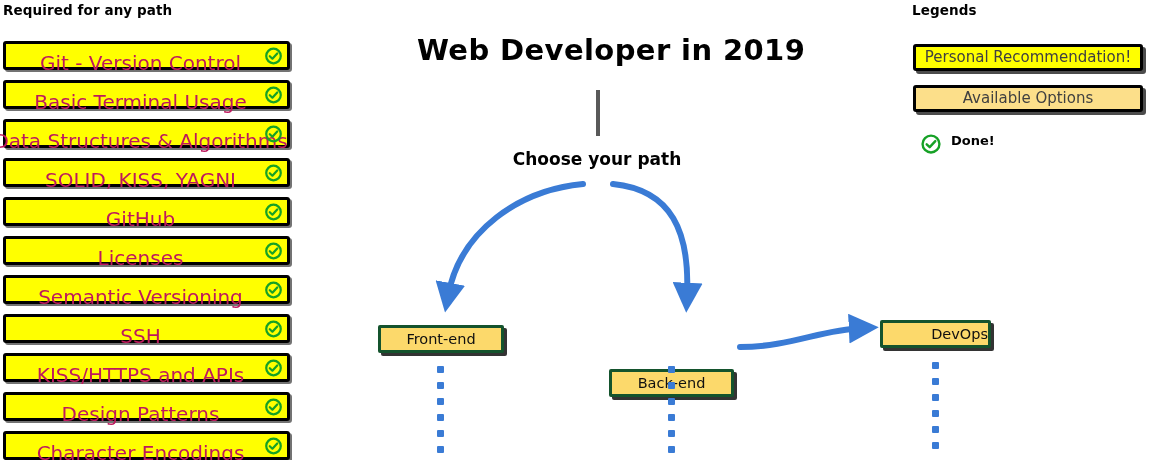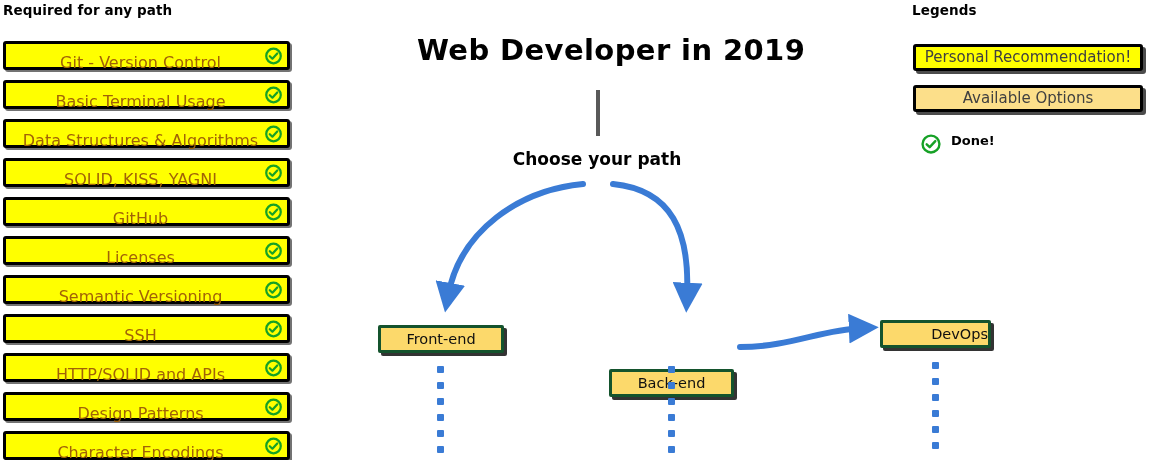--- a/index.html
+++ b/index.html
@@ -42,23 +42,23 @@
     background: #FFFF00;
     border: 3px solid #000000;
     border-radius: 3px;
     box-sizing: border-box;
     box-shadow: 2px 2px 0 0 rgba(0,0,0,0.55);
     display: flex;
     align-items: center;
     justify-content: center;
   }
   .skill-label {
-    font-size: 16px;
+    font-size: 20px;
     font-weight: 500;
-    color: #a16207;
+    color: #be185d;
     white-space: nowrap;
     line-height: 1;
     padding-right: 12px;
     margin-top: 14px;
   }
   .skill-check {
     position: absolute;
     right: 4px;
     top: 50%;
     transform: translateY(-50%);
@@ -245,21 +245,21 @@
       </svg>
     </div>
     <div class="skill-row">
       <span class="skill-label">SSH</span>
       <svg class="skill-check" viewBox="0 0 24 24">
         <circle cx="12" cy="12" r="9.2" fill="none" stroke="#16A126" stroke-width="2.8"></circle>
         <path d="M7.3 12.3 L10.6 15.4 L16.7 8.8" fill="none" stroke="#16A126" stroke-width="2.8" stroke-linecap="round" stroke-linejoin="round"></path>
       </svg>
     </div>
     <div class="skill-row">
-      <span class="skill-label">HTTP/SOLID and APIs</span>
+      <span class="skill-label">KISS/HTTPS and APIs</span>
       <svg class="skill-check" viewBox="0 0 24 24">
         <circle cx="12" cy="12" r="9.2" fill="none" stroke="#16A126" stroke-width="2.8"></circle>
         <path d="M7.3 12.3 L10.6 15.4 L16.7 8.8" fill="none" stroke="#16A126" stroke-width="2.8" stroke-linecap="round" stroke-linejoin="round"></path>
       </svg>
     </div>
     <div class="skill-row">
       <span class="skill-label">Design Patterns</span>
       <svg class="skill-check" viewBox="0 0 24 24">
         <circle cx="12" cy="12" r="9.2" fill="none" stroke="#16A126" stroke-width="2.8"></circle>
         <path d="M7.3 12.3 L10.6 15.4 L16.7 8.8" fill="none" stroke="#16A126" stroke-width="2.8" stroke-linecap="round" stroke-linejoin="round"></path>

